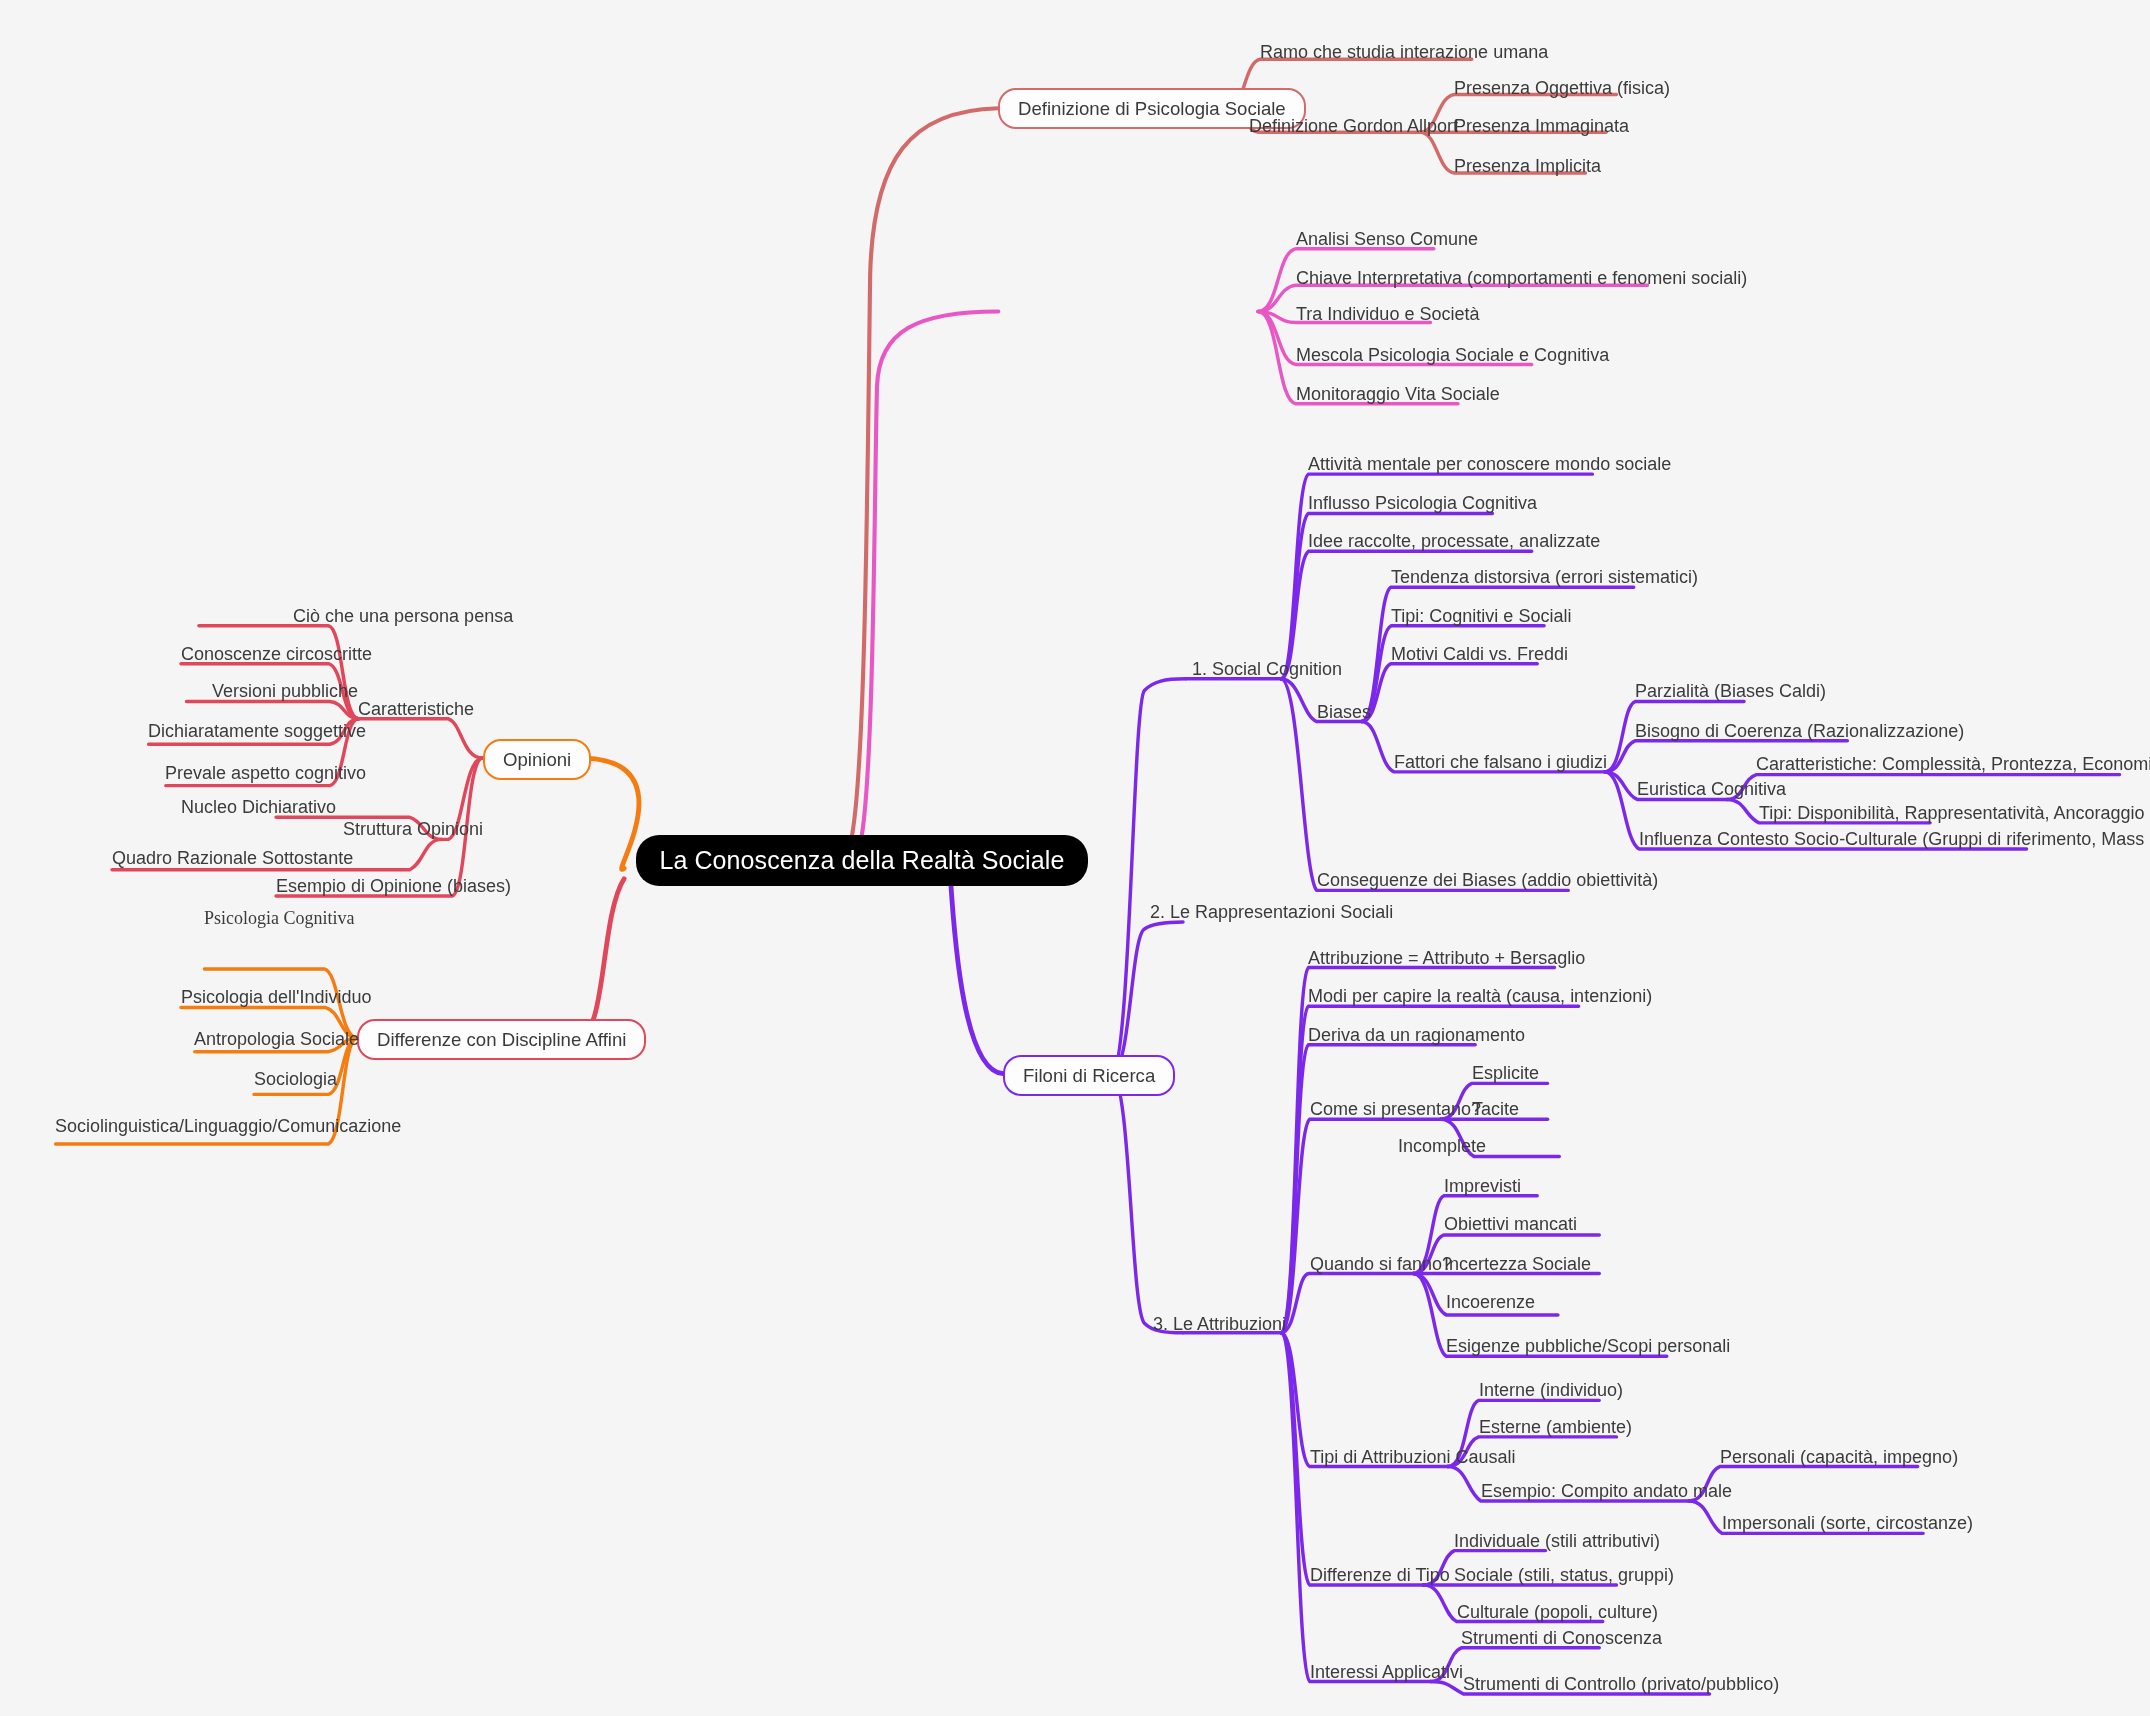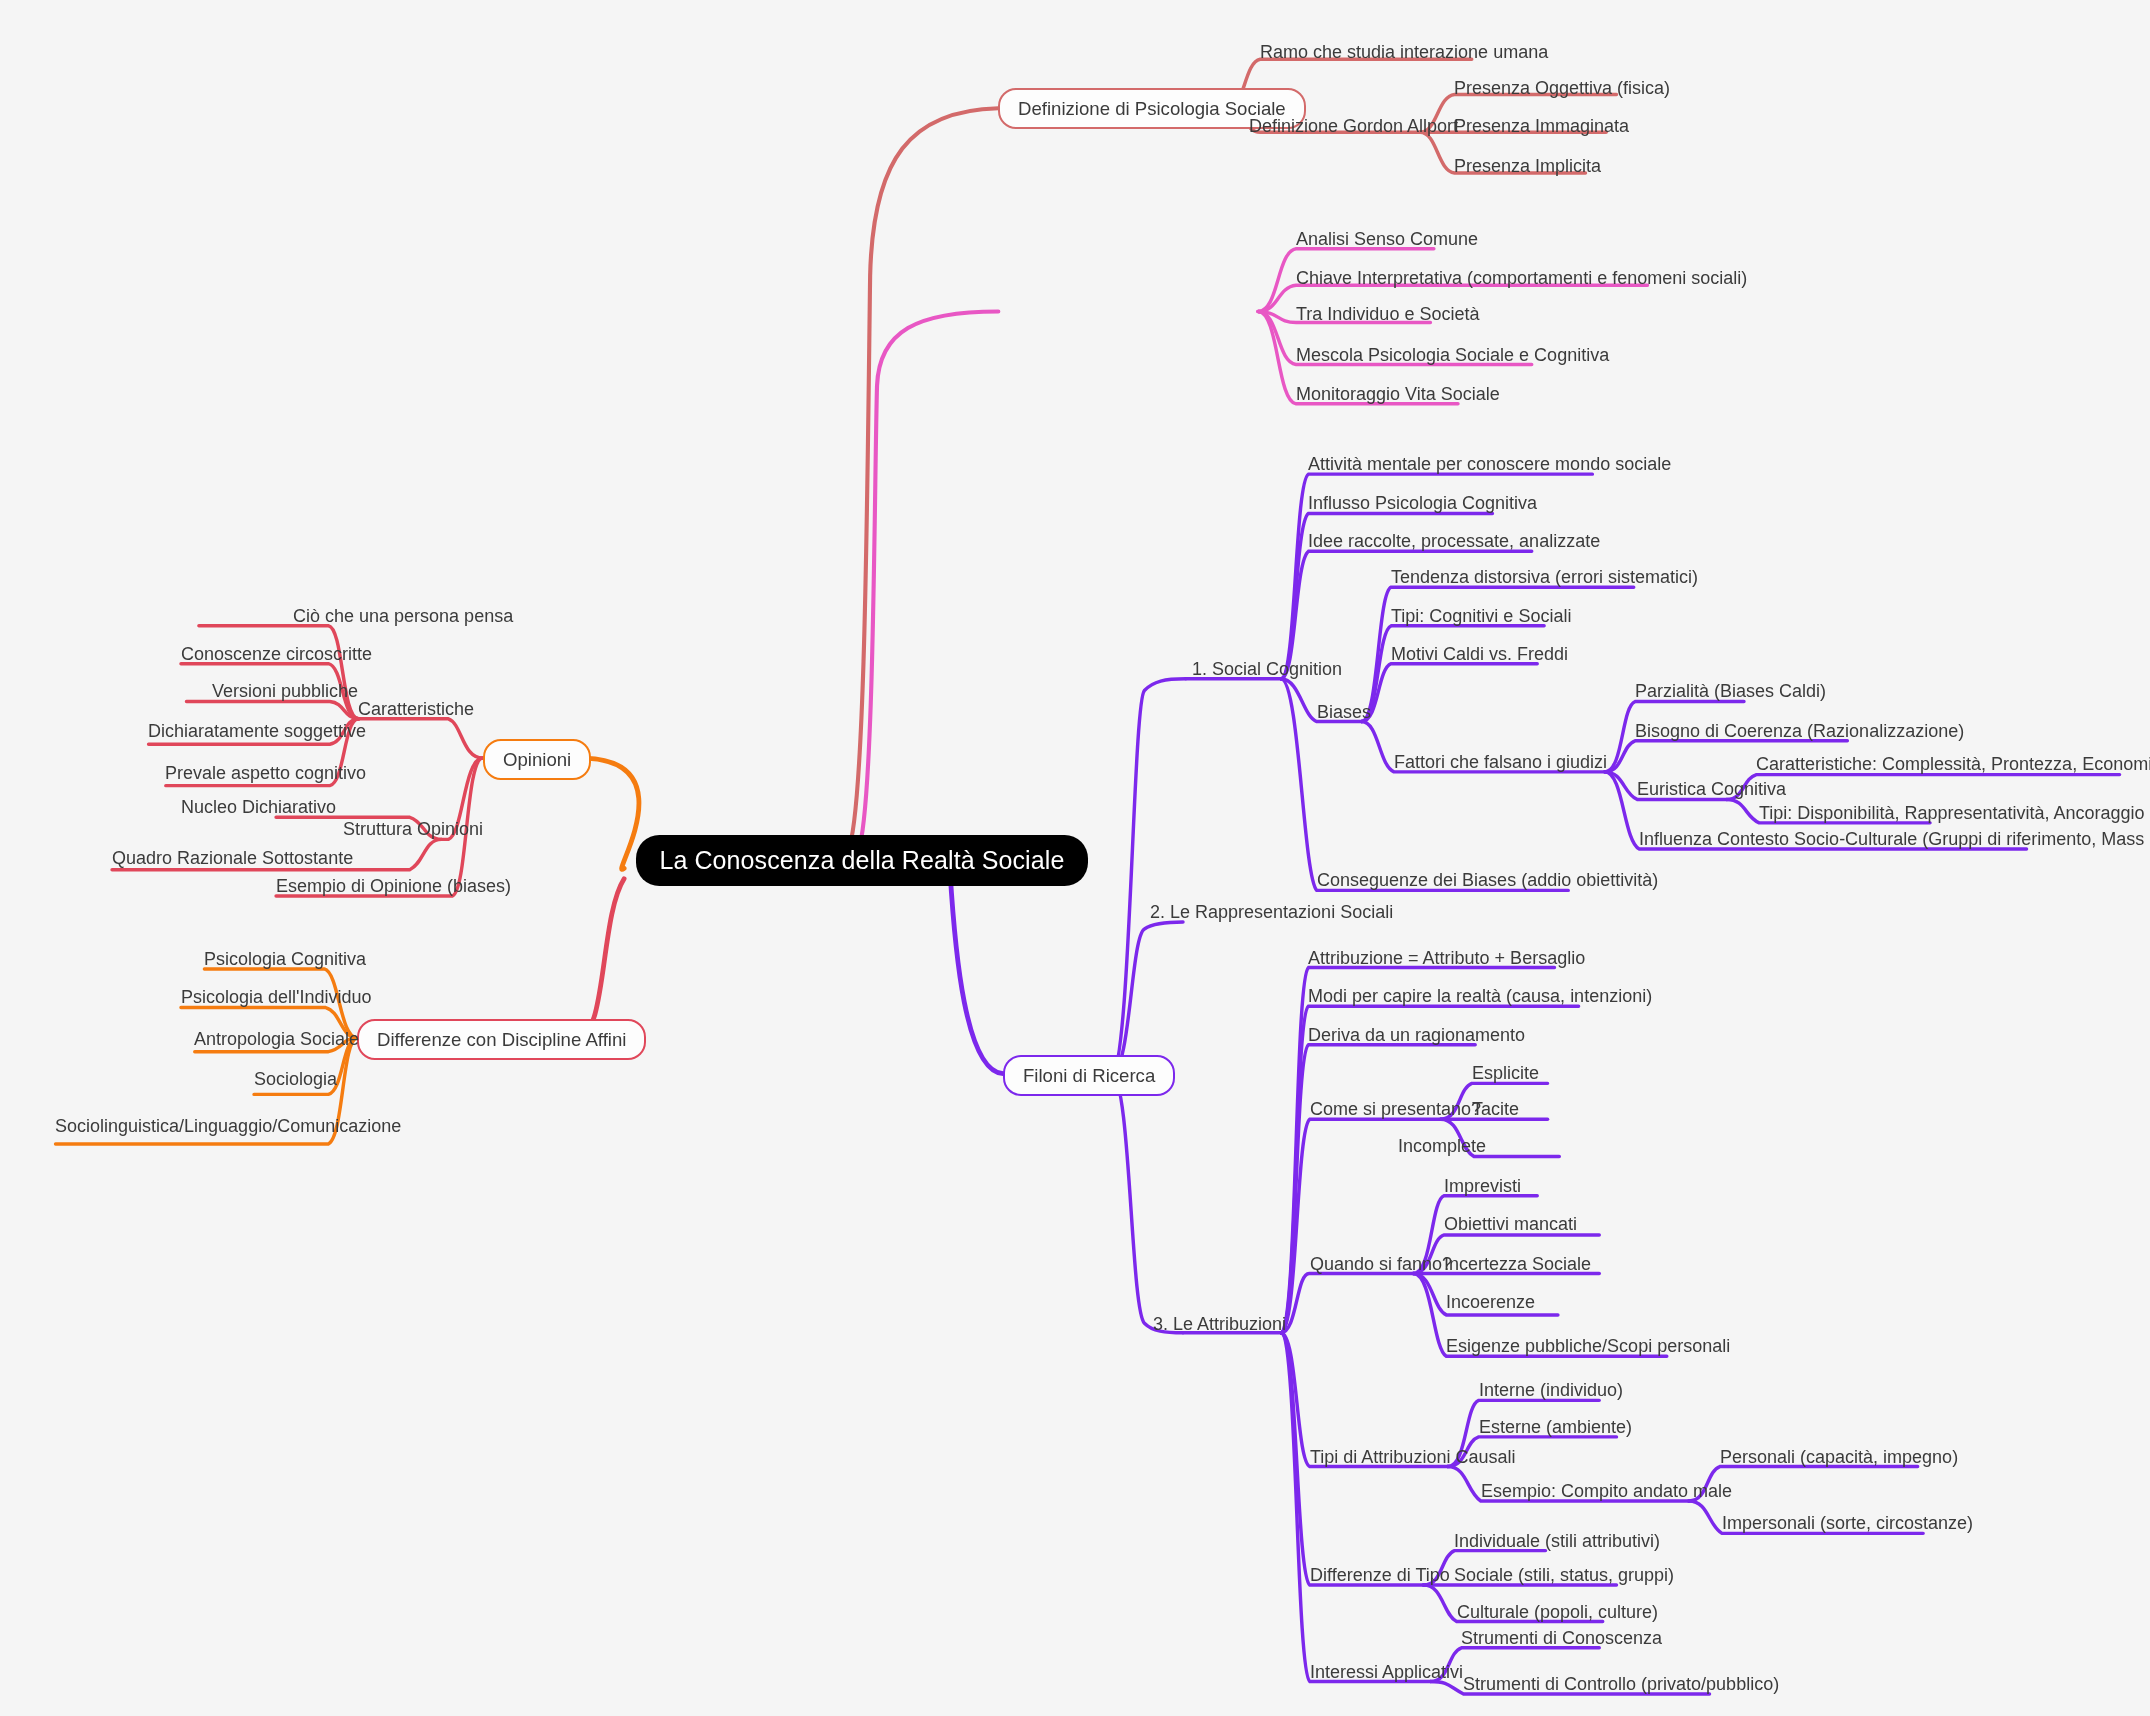--- a/index.html
+++ b/index.html
@@ -237,20 +237,20 @@
   <div class="node txt" style="left:181px;top:645px;">Conoscenze circoscritte</div>
   <div class="node txt" style="left:212px;top:682px;">Versioni pubbliche</div>
   <div class="node txt" style="left:148px;top:722px;">Dichiaratamente soggettive</div>
   <div class="node txt" style="left:165px;top:764px;">Prevale aspetto cognitivo</div>
 
   <div class="node txt" style="left:181px;top:798px;">Nucleo Dichiarativo</div>
   <div class="node txt" style="left:112px;top:849px;">Quadro Razionale Sottostante</div>
 
   <div class="node pill c-crimson" style="left:357px;top:1019px;">Differenze con Discipline Affini</div>
 
-  <div class="node txt" style="left:204px;top:950px;">Psicologia Cognitiva</div>
+  <div class="node txt" style="left:204px;top:909px;font-family:Liberation Serif, serif;">Psicologia Cognitiva</div>
   <div class="node txt" style="left:181px;top:988px;">Psicologia dell'Individuo</div>
   <div class="node txt" style="left:194px;top:1030px;">Antropologia Sociale</div>
   <div class="node txt" style="left:254px;top:1070px;">Sociologia</div>
   <div class="node txt" style="left:55px;top:1117px;">Sociolinguistica/Linguaggio/Comunicazione</div>
 
 </div>
 
 
 </body></html>

